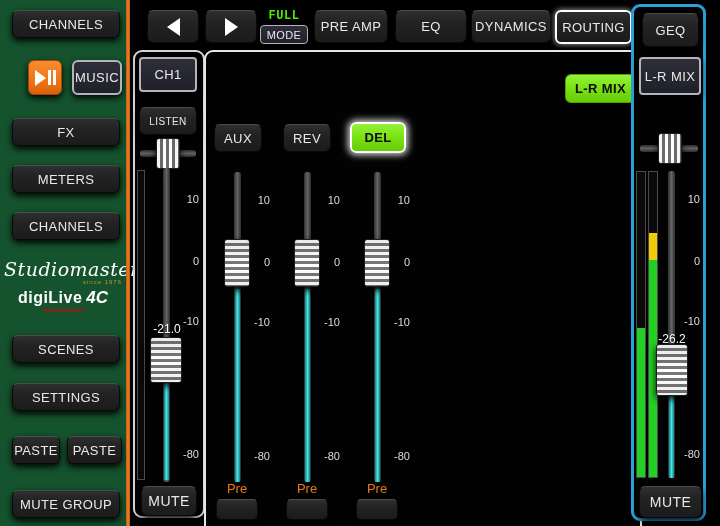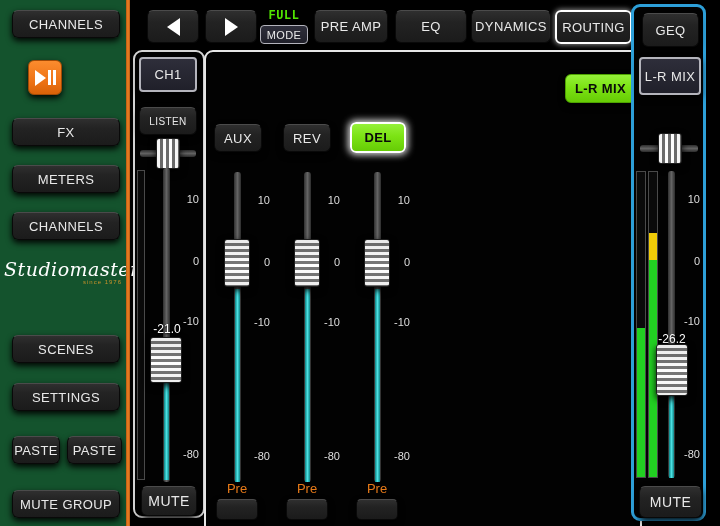--- a/index.html
+++ b/index.html
@@ -68,34 +68,41 @@
       <span>CHANNELS</span>
     </div>
 
   <div class="btn" style="left:28px;top:60px;width:34px;height:35px;background:linear-gradient(180deg,#fb8c2e,#ee7316 60%,#d96208);border:1px solid #a24a05;">
     <span style="display:flex;align-items:center;">
       <span class="play-tri"></span>
         <span class="pause-bar"></span>
         <span class="pause-bar"></span>
     </span>
   </div>
+  <div class="btn btn-light" style="left:72px;top:60px;width:50px;height:35px;">
+      <span>MUSIC</span>
+    </div>
 
   <div class="btn" style="left:12px;top:118px;width:108px;height:28px;">
       <span>FX</span>
     </div>
   <div class="btn" style="left:12px;top:165px;width:108px;height:28px;">
       <span>METERS</span>
     </div>
   <div class="btn" style="left:12px;top:212px;width:108px;height:28px;">
       <span>CHANNELS</span>
     </div>
 
   <div class="abs" style="left:4px;top:258px;width:118px;text-align:center;">
     <span class="brand-script">Studiomaster</span>
     <span class="brand-sub">since 1976</span>
+    <div style="margin-top:3px;">
+      <span class="product-name">digiLive</span><span class="product-model">4C</span>
+      <div class="tagline-bar"></div>
+    </div>
   </div>
 
   <div class="btn" style="left:12px;top:335px;width:108px;height:28px;">
       <span>SCENES</span>
     </div>
   <div class="btn" style="left:12px;top:383px;width:108px;height:28px;">
       <span>SETTINGS</span>
     </div>
   <div class="btn" style="left:12px;top:436px;width:48px;height:28px;">
       <span>PASTE</span>

